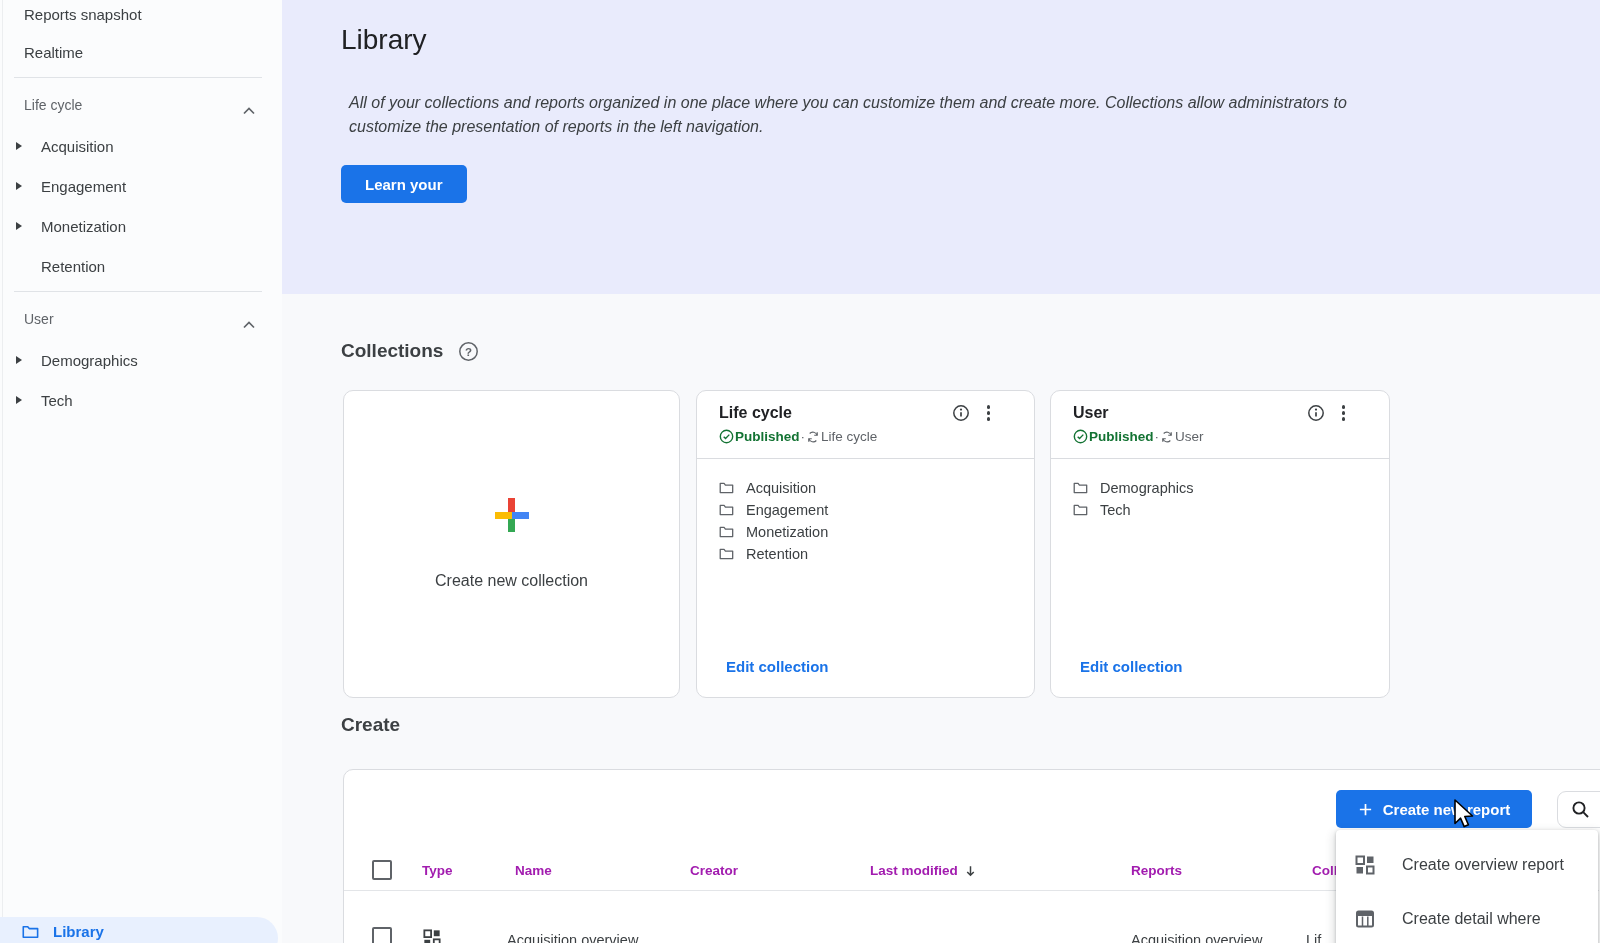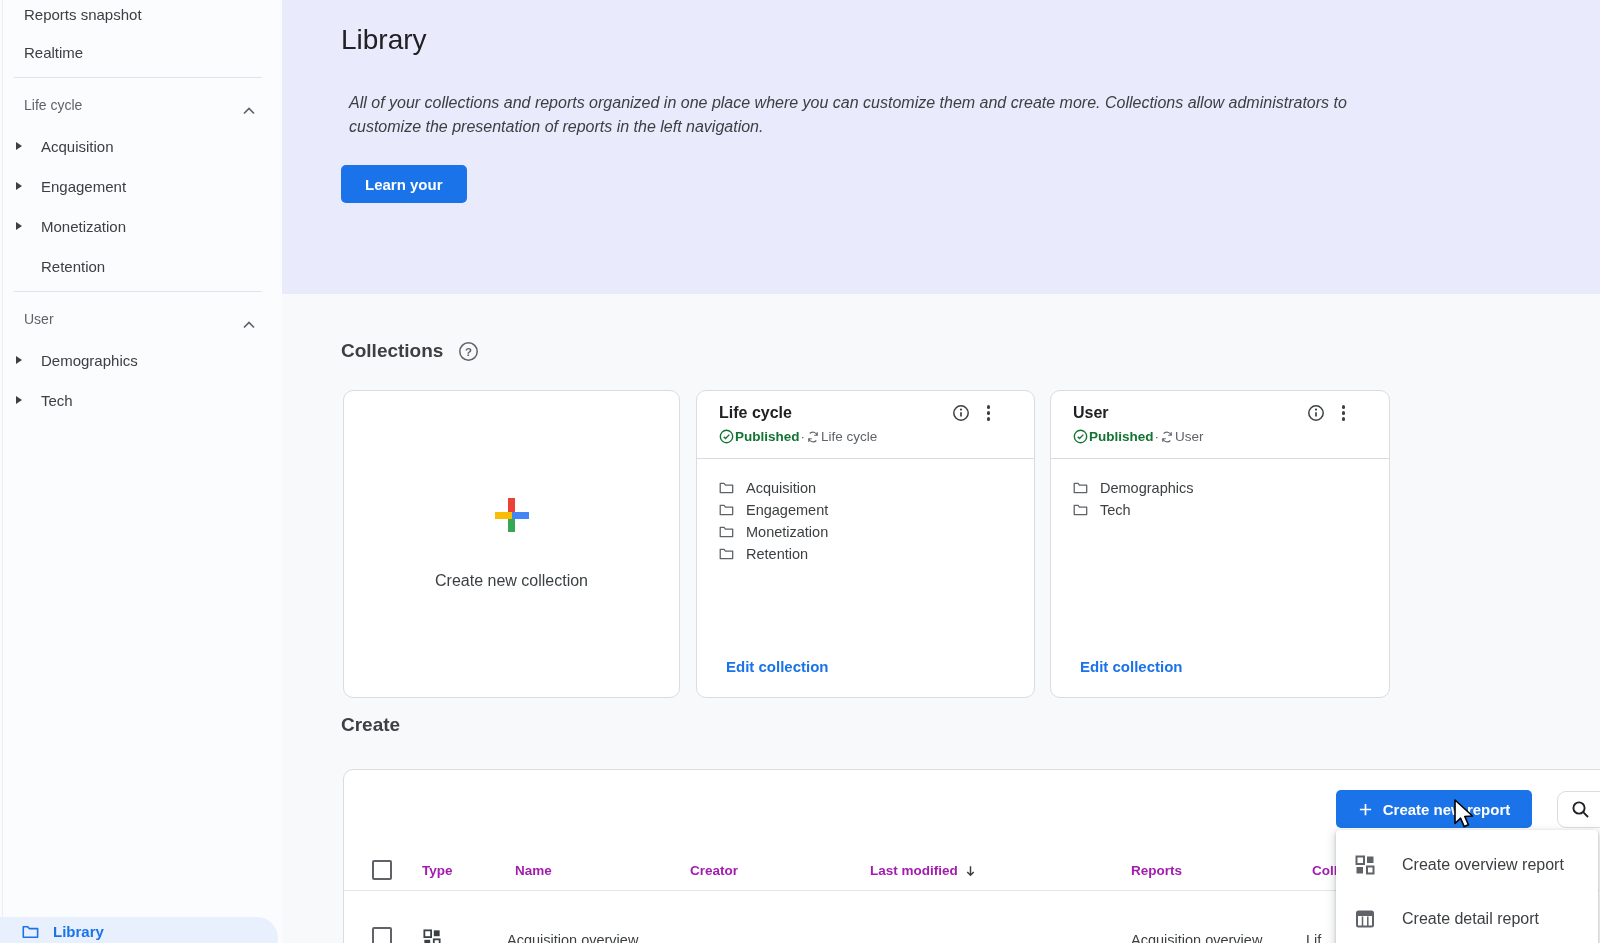--- a/index.html
+++ b/index.html
@@ -363,21 +363,21 @@
       <span>Create overview report</span>
     </div>
     <div class="menu-item">
       <span style="display:flex;">
         <svg width="20" height="20" viewBox="0 0 20 20">
             <rect x="2" y="2.5" width="16" height="15" rx="1.5" fill="none" stroke="#5f6368" stroke-width="2"></rect>
             <rect x="2" y="2.5" width="16" height="4.5" fill="#5f6368"></rect>
             <path d="M7.5 7.5v10M12.8 7.5v10" stroke="#5f6368" stroke-width="1.5"></path>
           </svg>
       </span>
-      <span>Create detail report</span>
+      <span>Create detail where</span>
     </div>
   </div>
 
   <span id="cursor">
     <svg width="28" height="36" viewBox="0 0 28 36">
         <path d="M7 3v23.5l5.6-5.3 3.6 8.4 4.2-1.8-3.6-8.3 7.7-.5z" fill="#fff" stroke="#000" stroke-width="1.6" stroke-linejoin="round"></path>
       </svg>
   </span>
 
 </div>

